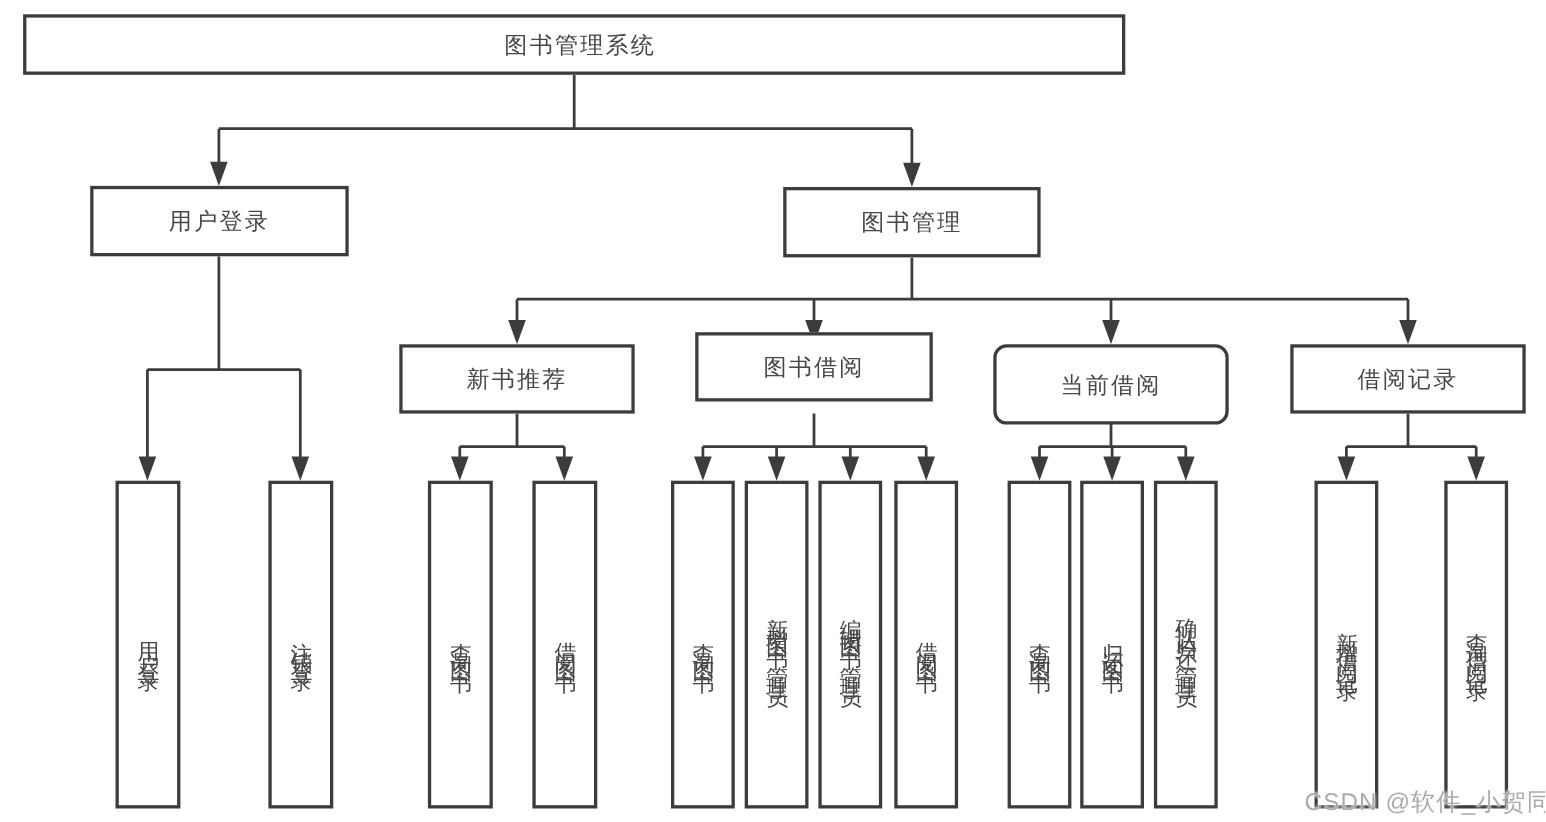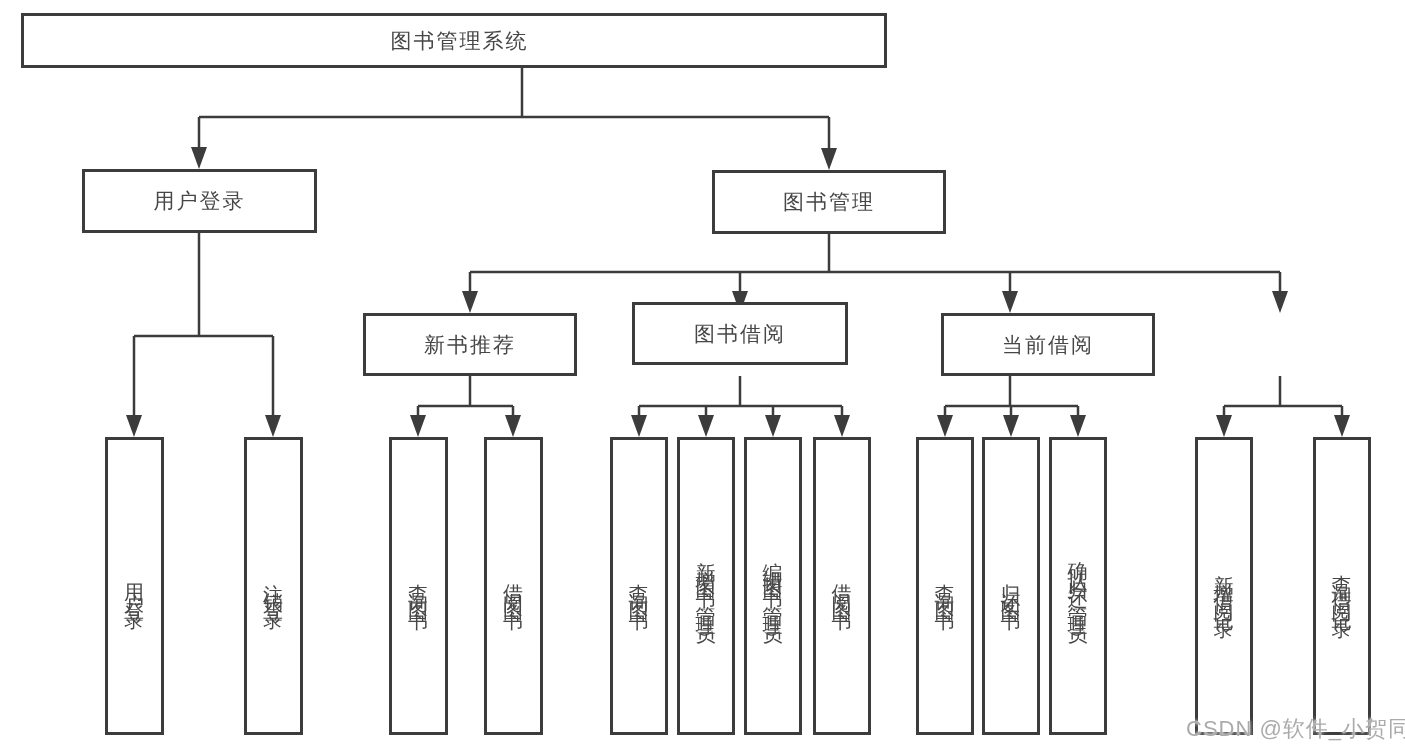--- a/index.html
+++ b/index.html
@@ -92,39 +92,42 @@
     <polygon points="698,415 714,415 706,437" fill="#3c3c3c"></polygon>
     <polygon points="765,415 781,415 773,437" fill="#3c3c3c"></polygon>
     <polygon points="834,415 850,415 842,437" fill="#3c3c3c"></polygon>
     <polygon points="937,415 953,415 945,437" fill="#3c3c3c"></polygon>
     <polygon points="1003,415 1019,415 1011,437" fill="#3c3c3c"></polygon>
     <polygon points="1070,415 1086,415 1078,437" fill="#3c3c3c"></polygon>
     <polygon points="1216,415 1232,415 1224,437" fill="#3c3c3c"></polygon>
     <polygon points="1334,415 1350,415 1342,437" fill="#3c3c3c"></polygon>
   </svg>
 
-  <div class="node" style="left:21px; top:13px; width:866px; height:55px;padding-left:11px;">
+  <div class="node" style="left:21px; top:13px; width:1002px; height:55px;padding-left:11px;">
     <span>图书管理系统</span>
   </div>
 
   <div class="node" style="left:82px; top:169px; width:235px; height:64px;">
     <span>用户登录</span>
   </div>
   <div class="node" style="left:363px; top:313px; width:214px; height:63px;">
     <span>新书推荐</span>
   </div>
 
   <div class="node" style="left:712px; top:170px; width:234px; height:64px;">
     <span>图书管理</span>
   </div>
   <div class="node" style="left:632px; top:302px; width:216px; height:63px;">
     <span>图书借阅</span>
   </div>
-  <div class="node" style="left:941px; top:313px; width:214px; height:63px;">
+  <div class="node" style="left:903px; top:313px; width:214px; height:73px;border-radius:12px;">
     <span>当前借阅</span>
+  </div>
+  <div class="node" style="left:1173px; top:313px; width:214px; height:63px;">
+    <span>借阅记录</span>
   </div>
 
   <div class="leaf" style="left:105px; top:437px; width:59px; height:298px;">
     <span>用户登录</span>
   </div>
   <div class="leaf" style="left:244px; top:437px; width:59px; height:298px;">
     <span>注销登录</span>
   </div>
 
   <div class="leaf" style="left:389px; top:437px; width:59px; height:298px;">

